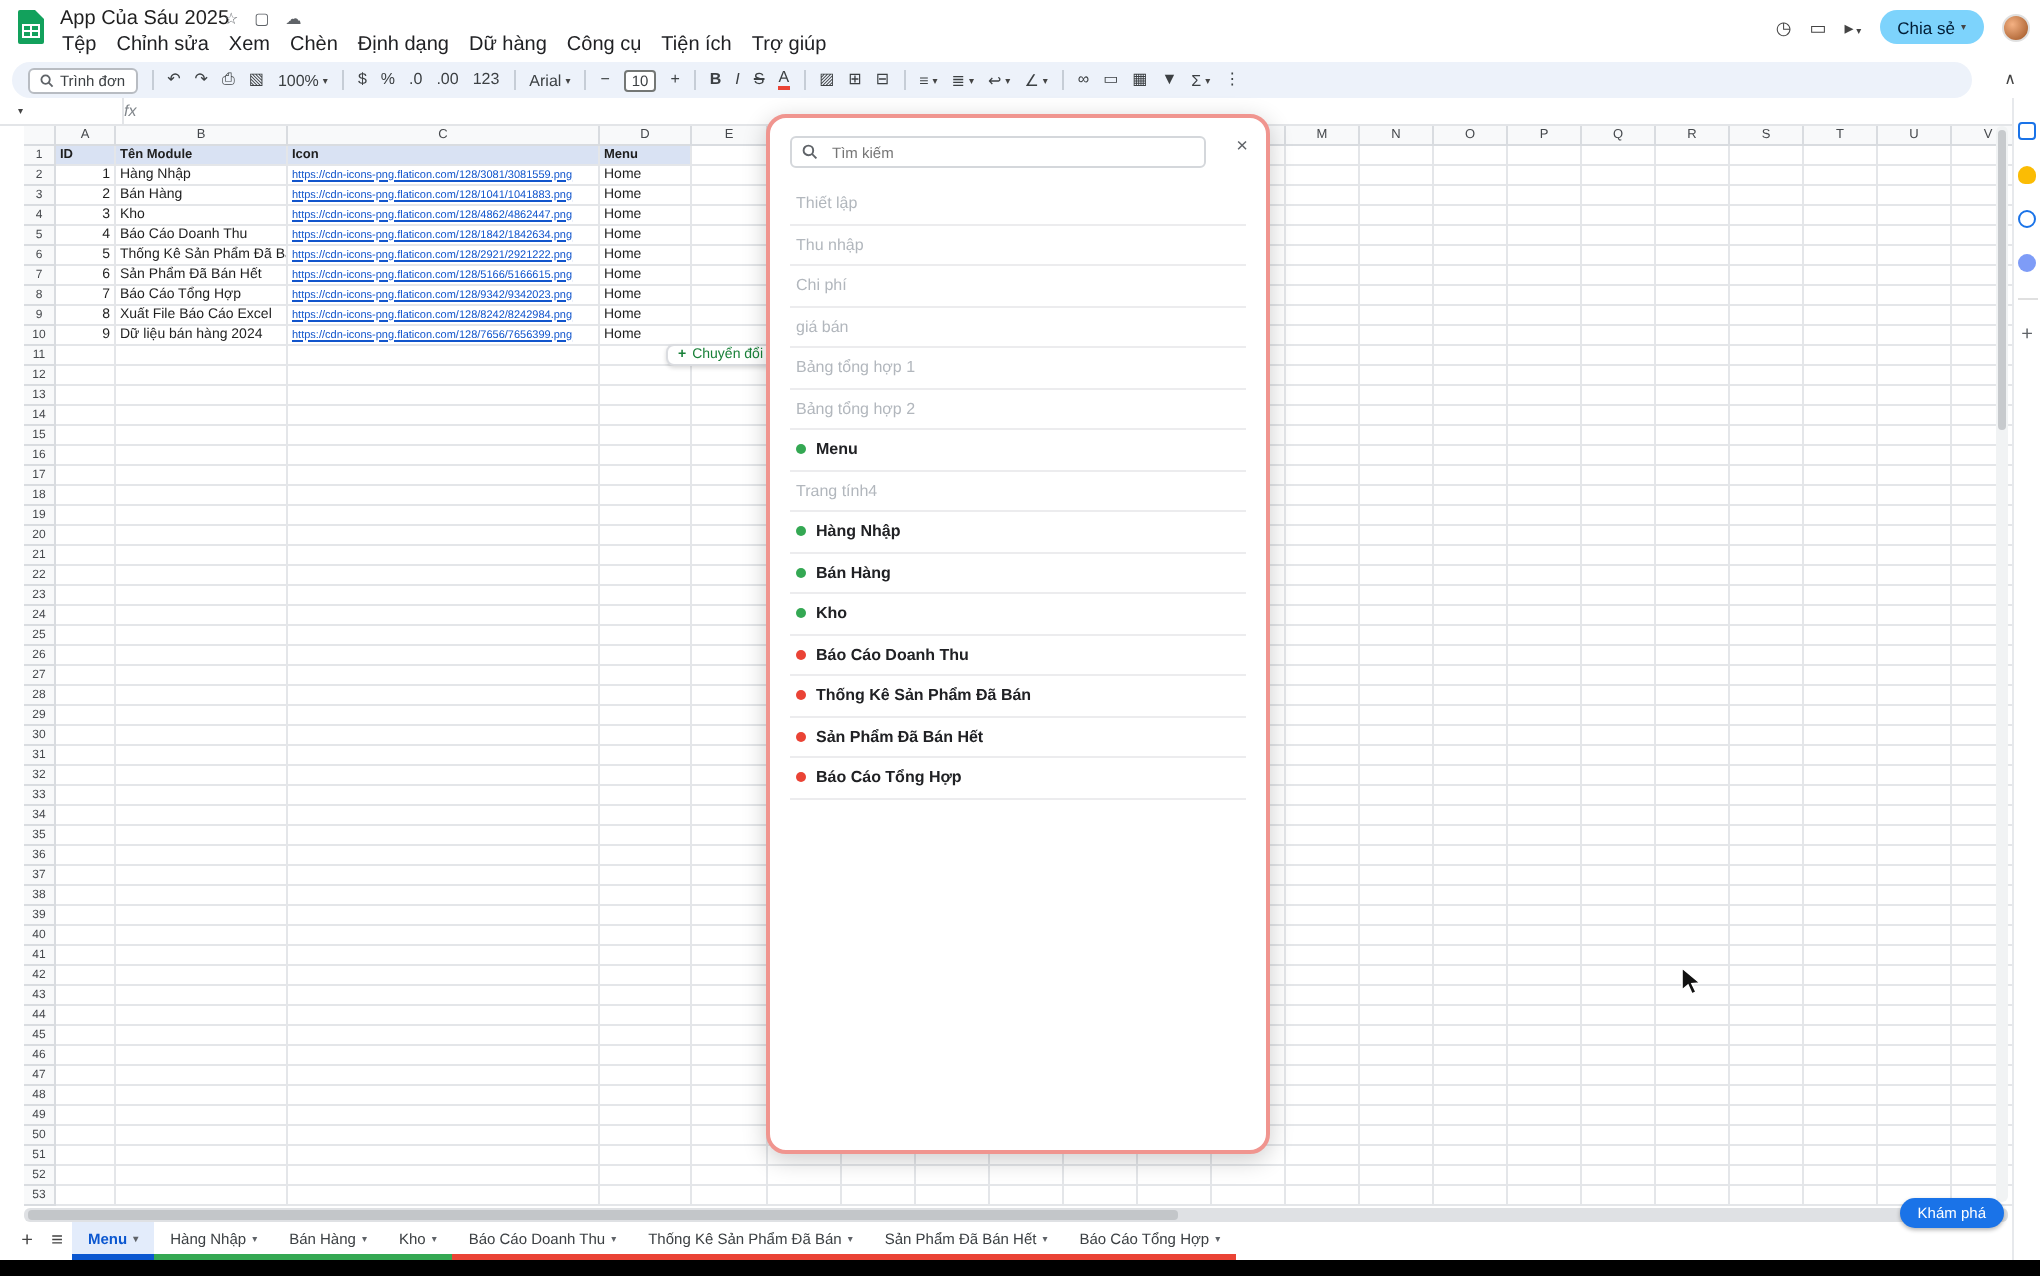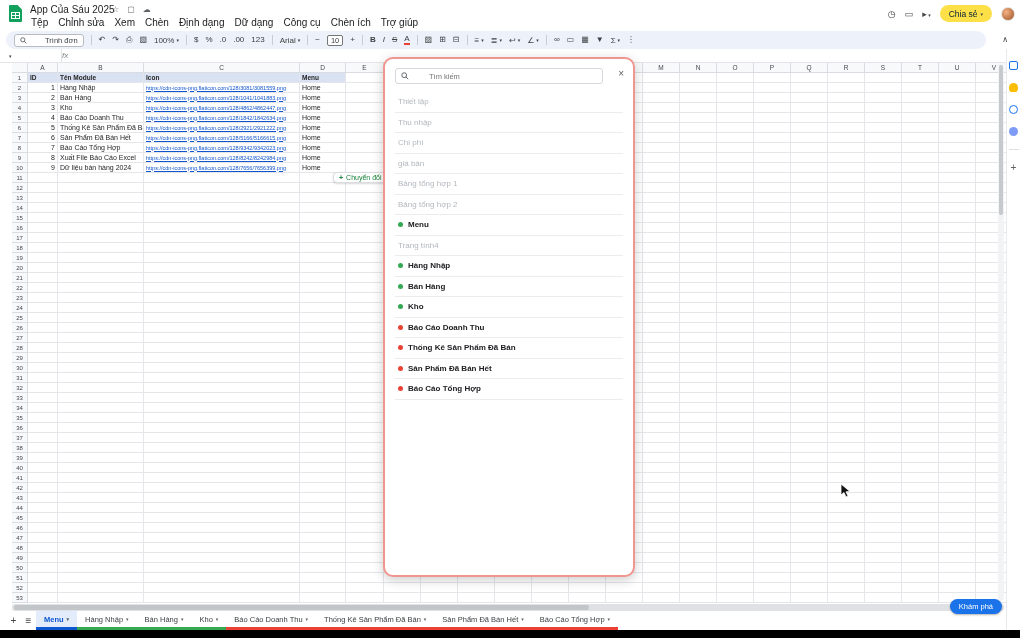--- a/index.html
+++ b/index.html
@@ -10,35 +10,35 @@
   
   .hdr{position:absolute;top:0;left:0;right:0;height:30px;background:#fff;}
   .logo{position:absolute;left:9px;top:5px;}
   .title{position:absolute;left:30px;top:4px;font-size:10px;color:#1f1f1f;}
   .title-icons{position:absolute;left:112px;top:5px;display:flex;gap:8px;font-size:8px;color:#5f6368;}
   .menus{position:absolute;left:26px;top:16px;display:flex;}
   .menus span{font-size:10px;color:#202124;padding:1px 5px;border-radius:6px;}
   .hdr-right{position:absolute;right:5px;top:5px;display:flex;align-items:center;gap:9px;}
   .hicon{font-size:9px;color:#444;}
   .dd-sm{font-size:5px;color:#444;}
-  .share{display:flex;align-items:center;gap:3px;background:#fde047;border-radius:9px;height:17px;
+  .share{display:flex;align-items:center;gap:3px;background:#7dd3fc;border-radius:9px;height:17px;
     padding:0 9px;font-size:8.5px;color:#001d35;}
   .avatar{width:14px;height:14px;border-radius:50%;
     background:radial-gradient(circle at 35% 35%,#f4b183,#9c5221);border:1px solid #e0e0e0;}
 
   
   .toolbar{position:absolute;top:31px;left:6px;right:34px;height:18px;background:#edf2fa;
     border-radius:9px;display:flex;align-items:center;padding:0 8px;gap:7px;font-size:8px;color:#3c4043;
     overflow:hidden;white-space:nowrap;}
   .tb-sep{width:1px;height:10px;background:#c6cdd6;flex:0 0 1px;}
   .tb-i{line-height:1;}
   .tb-dd{display:flex;align-items:center;gap:2px;}
   .tb-box{border:1px solid #747775;border-radius:2px;padding:0 3px;font-size:7.5px;height:11px;
     line-height:9px;background:#fff;}
-  .search-chip{display:flex;align-items:center;gap:18px;border:1px solid #b8bcc2;border-radius:3px;
+  .search-chip{display:flex;align-items:center;gap:3px;border:1px solid #b8bcc2;border-radius:3px;
     height:13px;padding:0 5px;background:#fff;font-size:7.5px;color:#3c4043;}
   .collapse{position:absolute;right:12px;top:35px;font-size:8px;color:#444;}
 
   
   .fbar{position:absolute;top:49px;left:0;right:14px;height:14px;border-bottom:1px solid #e3e5e8;
     display:flex;align-items:center;background:#fff;}
   .namebox{width:62px;height:100%;display:flex;align-items:center;gap:3px;padding:0 6px;
     font-size:8px;color:#444;border-right:1px solid #e3e5e8;}
   .fx{font-size:8px;font-style:italic;color:#80868b;}
 
@@ -60,21 +60,21 @@
 
   .chip{position:absolute;left:333px;top:172px;display:flex;align-items:center;gap:3px;background:#fff;
     border:1px solid #dadce0;border-radius:4px;padding:1px 5px;font-size:7px;color:#188038;
     box-shadow:0 1px 2px rgba(0,0,0,.15);z-index:5;white-space:nowrap;}
   .chip .plus{font-weight:bold;}
 
   
   .dialog{position:absolute;left:383px;top:57px;width:252px;height:520px;background:#fff;
     border:2px solid #f0958f;border-radius:10px;box-shadow:0 3px 12px rgba(0,0,0,.2);z-index:50;}
   .dlg-search{position:absolute;left:10px;top:9px;right:30px;height:16px;border:1px solid #d4d7db;
-    border-radius:3px;display:flex;align-items:center;gap:20px;padding:0 5px;background:#fff;}
+    border-radius:3px;display:flex;align-items:center;gap:7px;padding:0 5px;background:#fff;}
   .dlg-search input{border:none;outline:none;flex:1;font-size:7.5px;color:#333;background:transparent;
     font-family:"Liberation Sans",sans-serif;min-width:0;}
   .dlg-close{position:absolute;right:9px;top:10px;font-size:10px;color:#5f6368;line-height:1;}
   .dlg-list{position:absolute;left:10px;right:10px;top:33px;}
   .dlg-item{height:20.5px;display:flex;align-items:center;border-bottom:1px solid #ececee;
     font-size:8px;color:#b2b7bd;padding-left:3px;gap:5px;}
   .dlg-item.bold{color:#202124;font-weight:bold;}
   .dot{width:5px;height:5px;border-radius:50%;flex:0 0 5px;}
 
   
@@ -121,23 +121,23 @@
         <span>☆</span>
         <span>▢</span>
         <span>☁</span>
       </span>
     <div class="menus" id="menubar">
         <span>Tệp</span>
         <span>Chỉnh sửa</span>
         <span>Xem</span>
         <span>Chèn</span>
         <span>Định dạng</span>
-        <span>Dữ dạng</span>
+        <span>Dữ hàng</span>
         <span>Công cụ</span>
-        <span>Chèn ích</span>
+        <span>Tiện ích</span>
         <span>Trợ giúp</span>
       </div>
     <div class="hdr-right">
       <span id="hdr-icons" style="display:flex;gap:9px;align-items:center;">
           <span class="hicon">◷</span>
           <span class="hicon">▭</span>
           <span class="hicon">▸<span class="dd-sm"> ▾</span></span>
         </span>
       <span class="share">
         <span>Chia sẻ</span>

